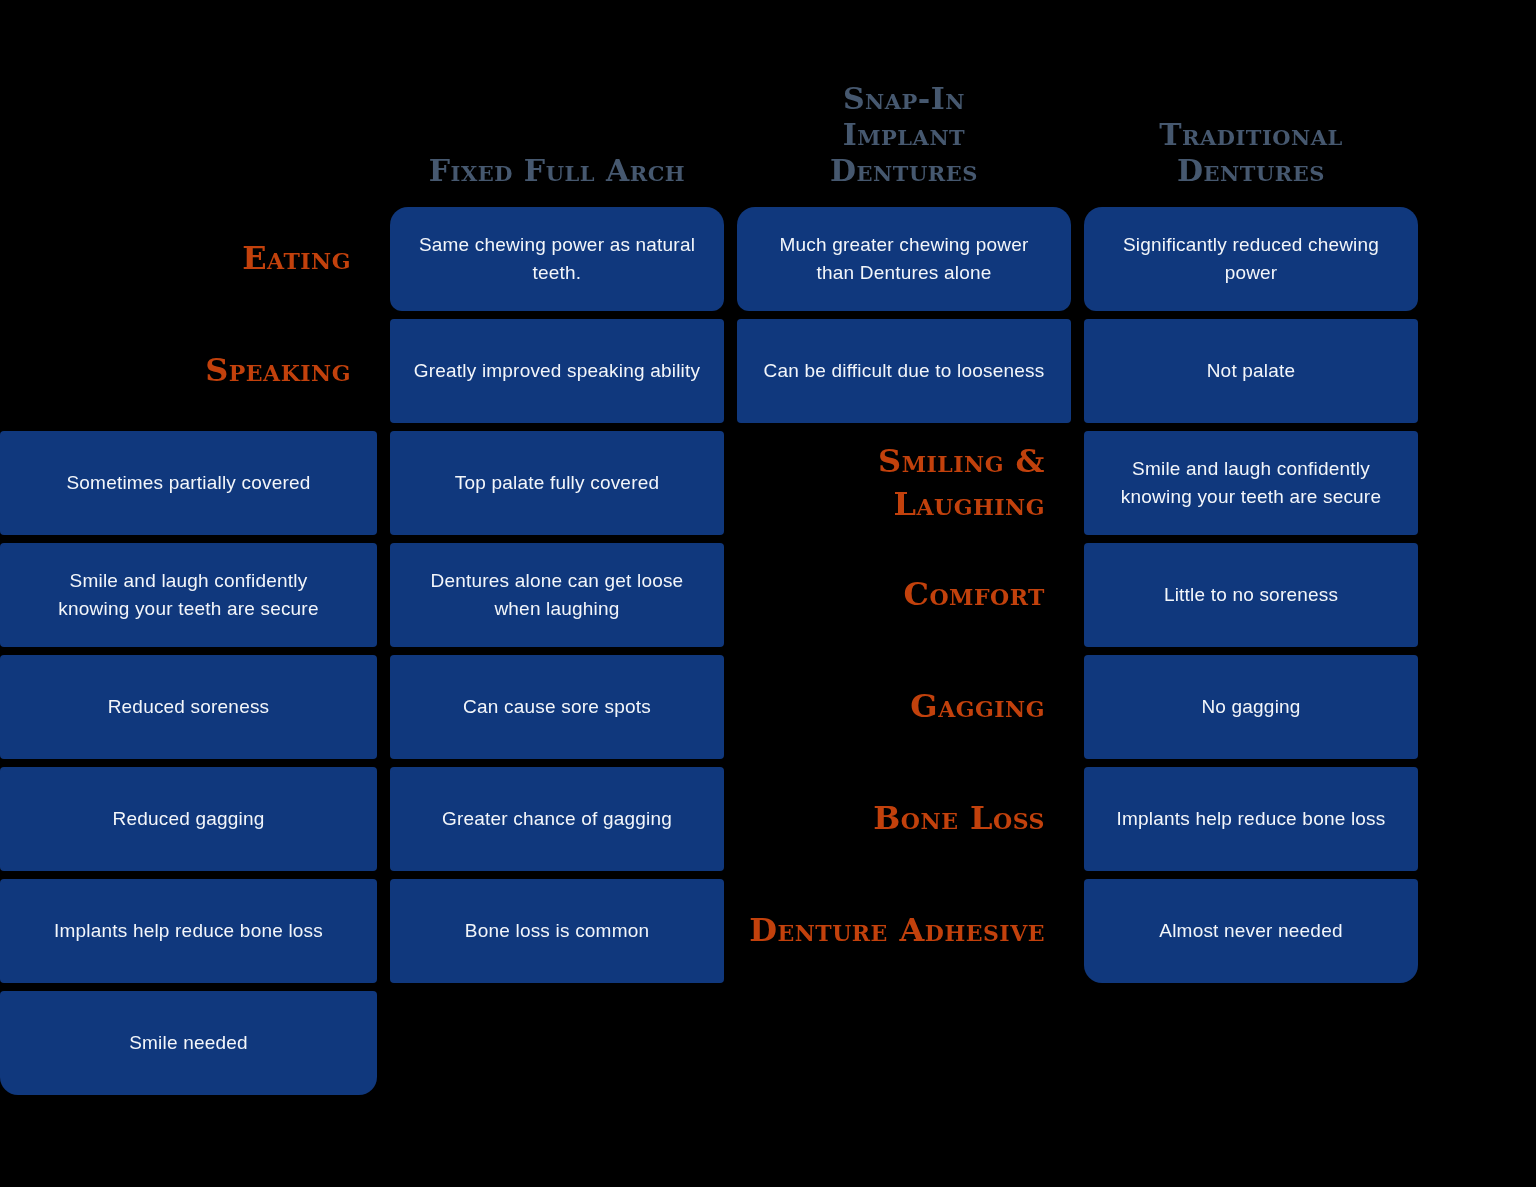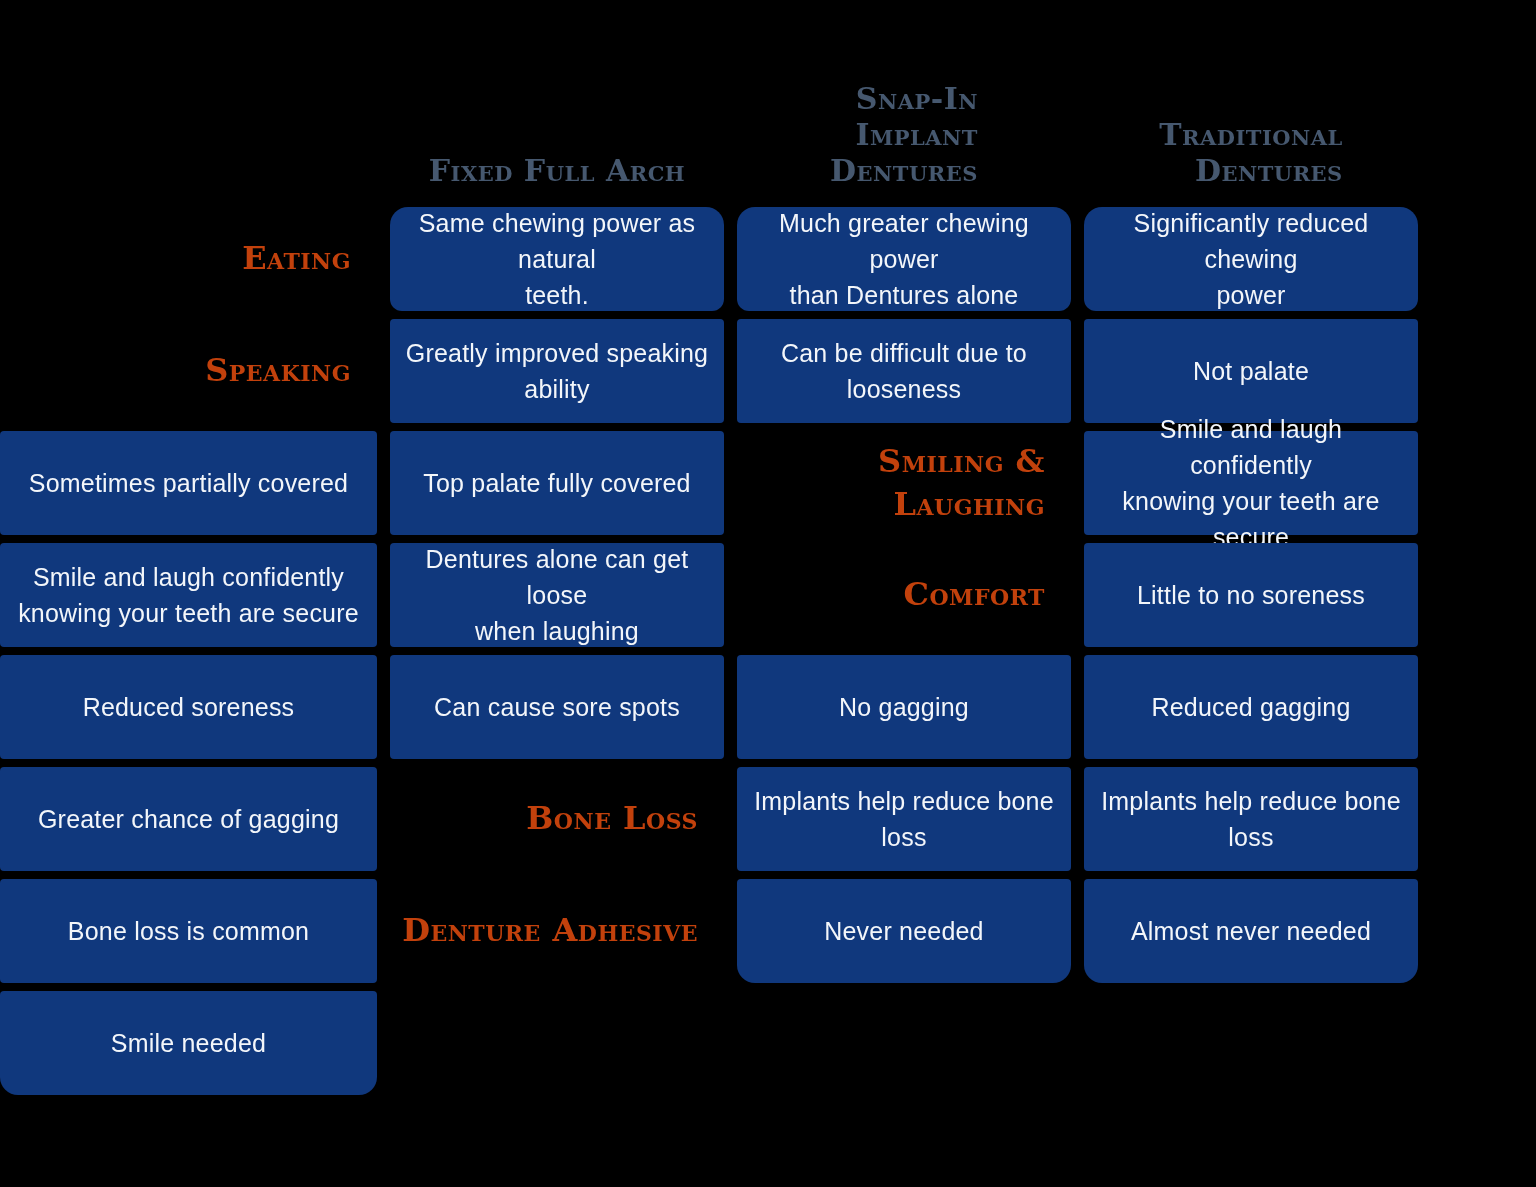--- a/index.html
+++ b/index.html
@@ -17,21 +17,21 @@
     row-gap: 8px;
     width: 1418px;
     margin: 0;
   }
   .corner { }
   .col-header {
     display: flex;
     flex-direction: column;
     justify-content: flex-end;
     align-items: center;
-    text-align: right;
+    text-align: center;
     padding-bottom: 10px;
     font-family: "DejaVu Serif", "Liberation Serif", serif;
     font-variant: small-caps;
     font-weight: 700;
     font-size: 30px;
     line-height: 1.2;
     letter-spacing: 0.5px;
     color: #46586f;
     white-space: pre-line;
   }
@@ -50,21 +50,21 @@
     color: #c2410c;
     white-space: pre-line;
   }
   .cell {
     background: #10387d;
     color: #f3f6fa;
     display: flex;
     align-items: center;
     justify-content: center;
     text-align: center;
-    font-size: 25px;
+    font-size: 19px;
     line-height: 1.45;
     letter-spacing: 0.2px;
     padding: 6px 12px;
     white-space: pre-line;
     border-radius: 4px;
   }
   .row-first .cell, .cell.r-first { border-radius: 18px 18px 12px 12px; }
   .cell.r-last { border-radius: 4px 4px 18px 18px; }
 </style>
 </head>
@@ -103,27 +103,27 @@
   <div class="cell">Smile and laugh confidently
 knowing your teeth are secure</div>
   <div class="cell">Dentures alone can get loose
 when laughing</div>
 
   <div class="row-label">Comfort</div>
   <div class="cell">Little to no soreness</div>
   <div class="cell">Reduced soreness</div>
   <div class="cell">Can cause sore spots</div>
 
+  <div class="row-label">Gagging</div>
   <div class="cell">No gagging</div>
   <div class="cell">Reduced gagging</div>
   <div class="cell">Greater chance of gagging</div>
 
   <div class="row-label">Bone Loss</div>
   <div class="cell">Implants help reduce bone loss</div>
   <div class="cell">Implants help reduce bone loss</div>
   <div class="cell">Bone loss is common</div>
 
   <div class="row-label">Denture Adhesive</div>
-  <div class="cell r-last">Never needed</div>
   <div class="cell r-last">Almost never needed</div>
   <div class="cell r-last">Smile needed</div>
 
 </div>
 
 </body></html>

